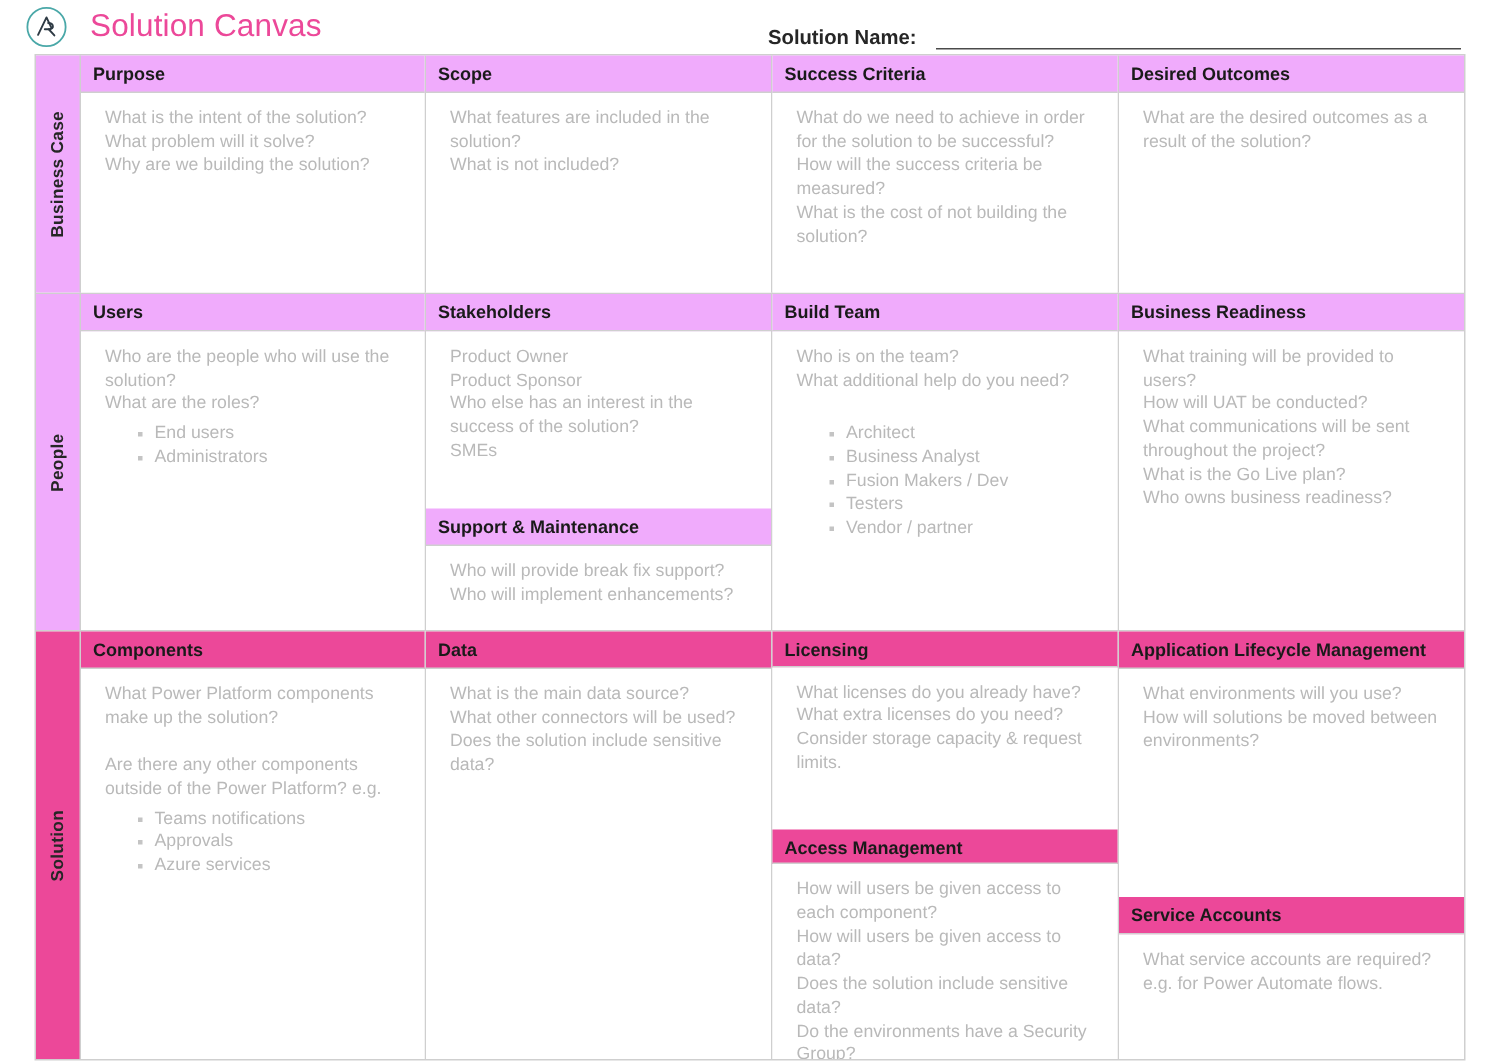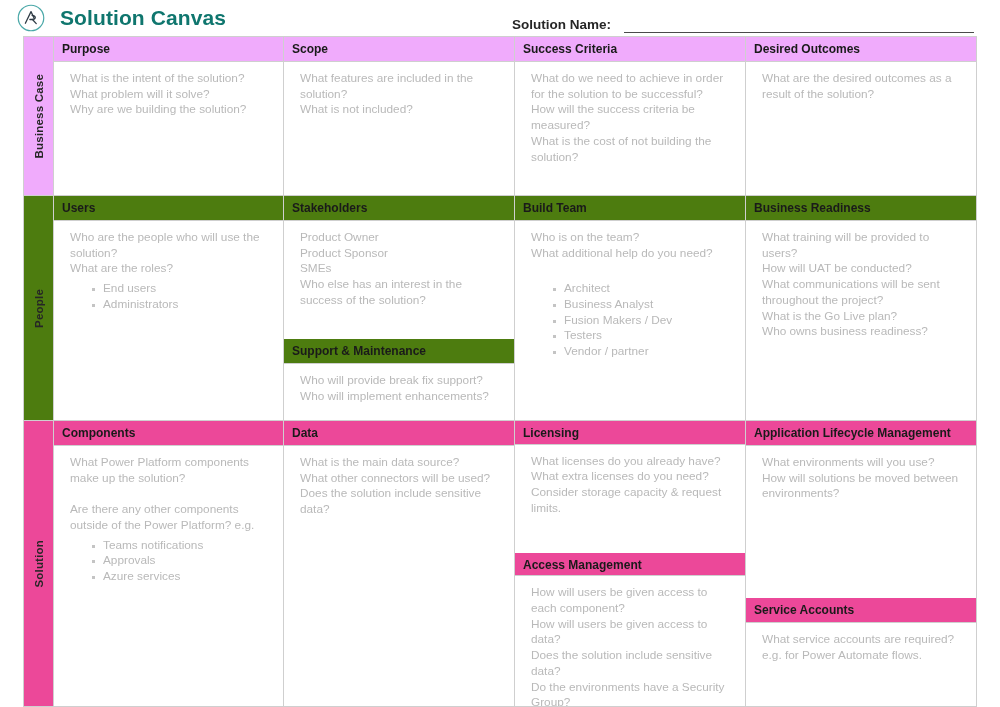--- a/index.html
+++ b/index.html
@@ -25,22 +25,22 @@
   }
   .logo {
     width: 30px;
     height: 30px;
     margin-left: 16px;
     flex: 0 0 auto;
   }
   .page-title {
     margin-left: 14px;
     font-size: 21px;
-    font-weight: bold;
-    color: #0f766e;
+    font-weight: normal;
+    color: #ec4899;
     letter-spacing: .1px;
     white-space: nowrap;
   }
   .solution-name-wrap {
     position: absolute;
     left: 512px;
     right: 26px;
     bottom: 3px;
     display: flex;
     align-items: flex-end;
@@ -153,21 +153,21 @@
     top: 7px;
     width: 3px;
     height: 3px;
     background: #c4c4c4;
   }
 
   
   .band-business .band-label,
   .band-business .cell-head { background: #f0abfc; }
   .band-people   .band-label,
-  .band-people   .cell-head { background: #4d7c0f; }
+  .band-people   .cell-head { background: #f0abfc; }
   .band-solution .band-label,
   .band-solution .cell-head { background: #ec4899; }
 
   
   .subblock { display: flex; flex-direction: column; }
 </style>
 </head>
 <body>
 
 <div class="page-header">
@@ -237,22 +237,22 @@
               <li>Administrators</li>
             </ul>
           </div>
         </div>
         <div class="col c2">
           <div class="cell-head">Stakeholders</div>
           <div class="subblock" style="height: 118px;">
             <div class="cell-body">
               <p>Product Owner</p>
               <p>Product Sponsor</p>
+              <p>Who else has an interest in the success of the solution?</p>
               <p>SMEs</p>
-              <p>Who else has an interest in the success of the solution?</p>
             </div>
           </div>
           <div class="cell-head">Support &amp; Maintenance</div>
           <div class="cell-body">
             <p>Who will provide break fix support?</p>
             <p>Who will implement enhancements?</p>
           </div>
         </div>
         <div class="col c3">
           <div class="cell-head">Build Team</div>

